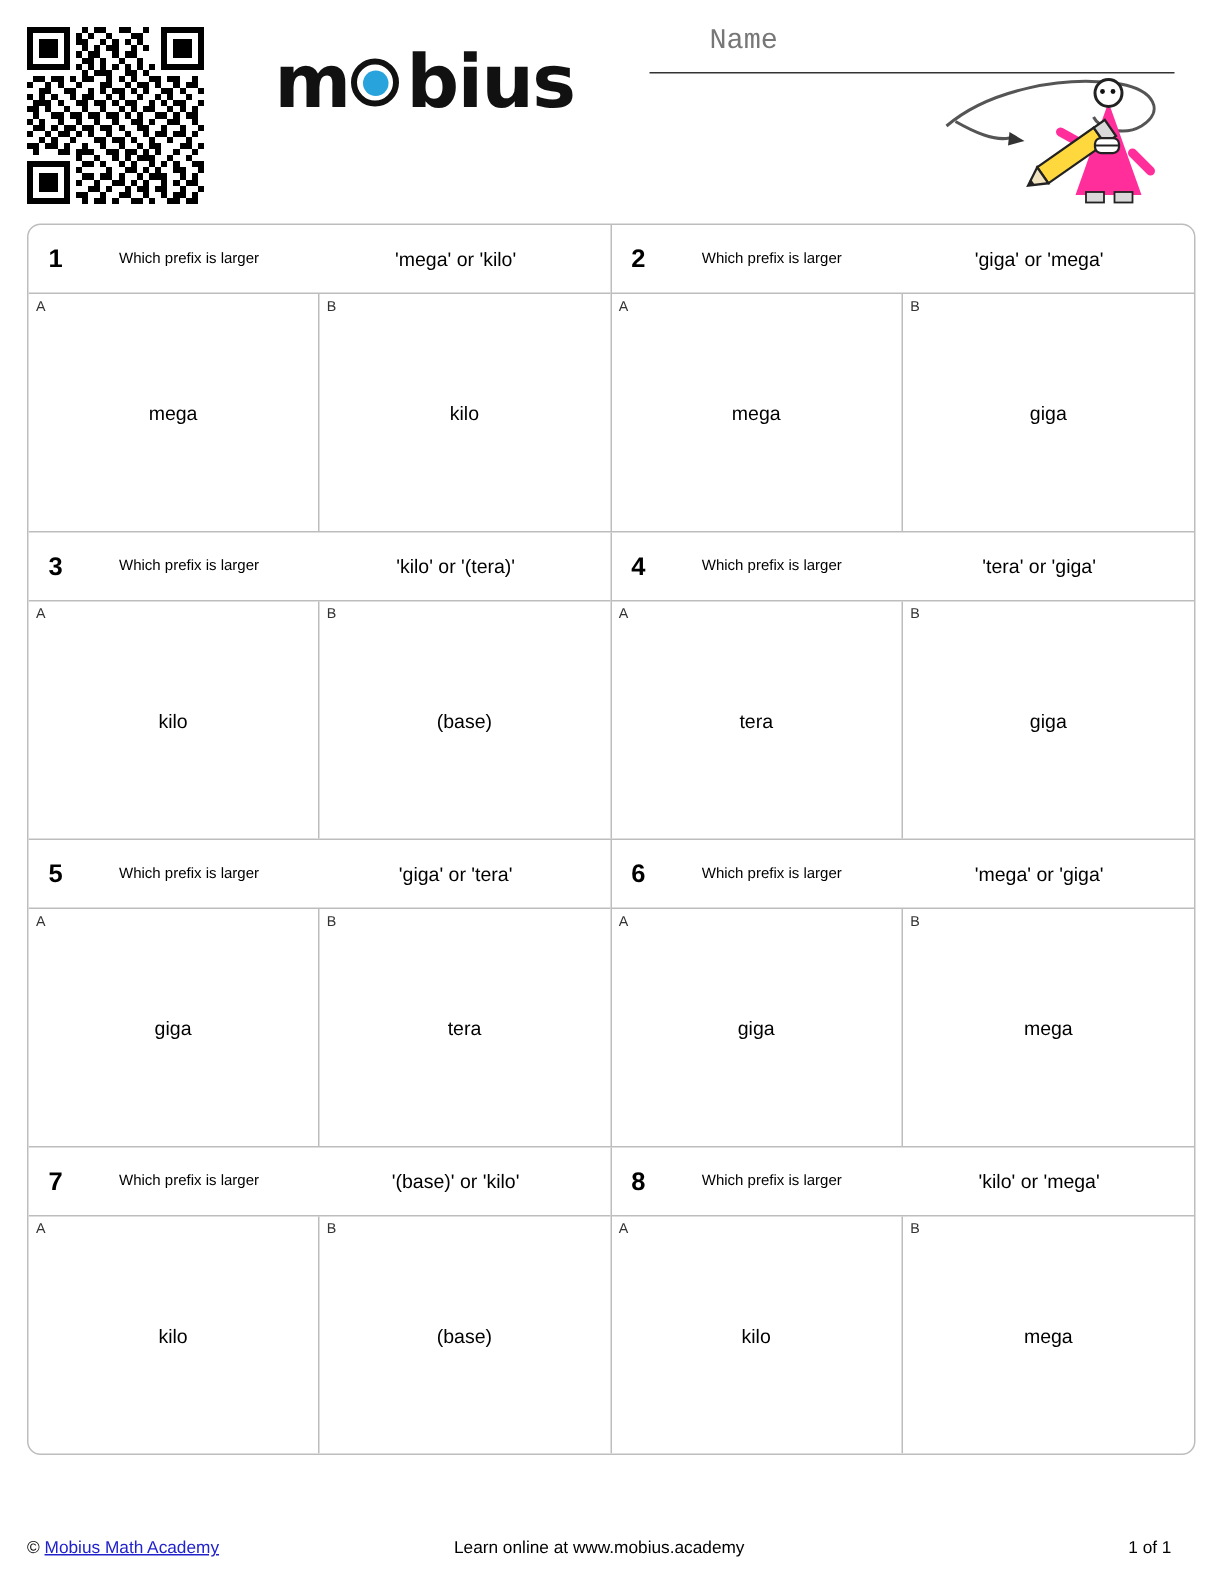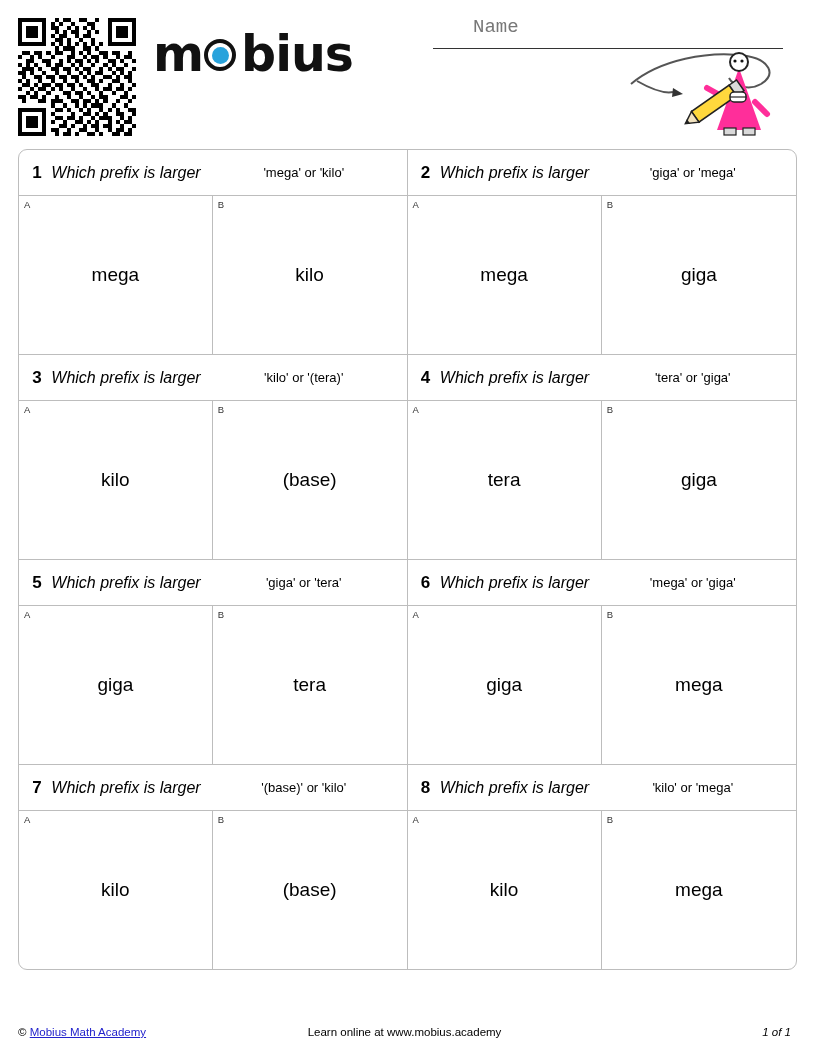--- a/index.html
+++ b/index.html
@@ -20,20 +20,21 @@
     width: 815px;
     height: 1050px;
     box-sizing: border-box;
     padding: 10px 18px 0 18px;
   }
 
   
   .header {
     position: relative;
     height: 135px;
+    text-align: center;
   }
   .qr {
     position: absolute;
     left: 0px;
     top: 8px;
     width: 118px;
     height: 118px;
     background-color: #fff;
   }
   .qr svg { display:block; }
@@ -147,25 +148,24 @@
   .qnum {
     width: 28px;
     text-align: center;
     font-size: 17px;
     font-weight: bold;
     flex: 0 0 28px;
     padding-left: 4px;
   }
   .qprompt {
     flex: 0 0 150px;
-    font-size: 16px;
+    font-size: 10px;
     line-height: 15px;
     text-align: center;
     color: #000;
-    font-style: italic;
   }
   .qexpr {
     flex: 1;
     text-align: center;
     font-size: 13px;
     color: #000;
   }
 
   .choices {
     display: flex;
@@ -182,39 +182,38 @@
   }
   .choice:last-child { border-right: none; }
   .clabel {
     position: absolute;
     left: 5px;
     top: 3px;
     font-size: 9.5px;
     color: #333;
   }
   .ctext {
-    font-size: 19px;
+    font-size: 13px;
     color: #000;
   }
 
   
   .footer {
     position: absolute;
     left: 18px;
-    right: 24px;
+    right: 34px;
     bottom: 12px;
     display: flex;
     align-items: center;
     font-size: 11.5px;
     color: #000;
-    justify-content: flex-end;
   }
   .footer .left { flex: 0 0 33%; }
   .footer .center { flex: 0 0 34%; text-align: center; }
-  .footer .right { flex: 0 0 33%; text-align: right; font-style: italic; }
+  .footer .right { flex: 0 0 33%; text-align: right; }
   .footer a {
     color: #2222cc;
     text-decoration: underline;
   }
 </style>
 </head>
 <body>
 
 <div class="page">
 

